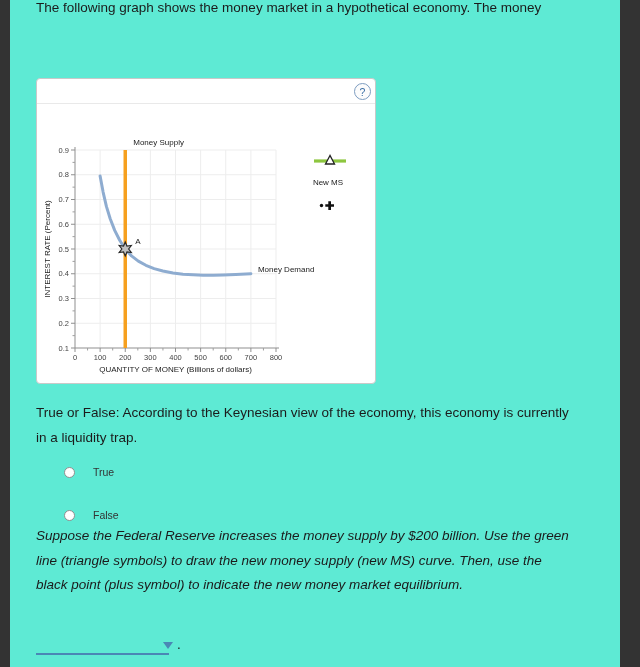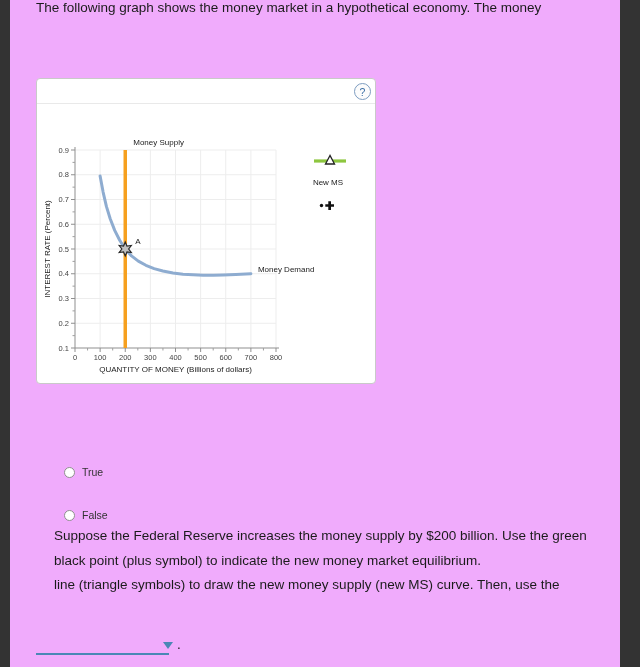--- a/index.html
+++ b/index.html
@@ -1,41 +1,41 @@
 <!DOCTYPE html>
 <html><head>
 <meta charset="utf-8">
 <style>
   html,body{margin:0;padding:0;background:#ffffff;}
-  .page{position:relative;width:640px;height:667px;background:#f0abfc;overflow:hidden;
+  .page{position:relative;width:640px;height:667px;background:#5eead4;overflow:hidden;
         font-family:"Liberation Sans",sans-serif;color:#1b1b1b;}
   .edge{position:absolute;top:0;height:667px;background:#333333;}
   .edge.left{left:0;width:10px;}
   .edge.right{right:0;width:20px;}
 
   .para{position:absolute;left:36px;margin:0;font-size:13.5px;line-height:24.6px;white-space:nowrap;}
   .para .ln{display:block;}
   .intro{top:-4px;}
   .tf{top:401px;}
-  .inst{top:524px;margin-left:18px;}
+  .inst{top:524px;font-style:italic;}
   .result{top:610px;}
 
   .panel{position:absolute;left:36px;top:78px;width:340px;height:306px;background:#ffffff;
          border:1px solid #c9c9c9;border-radius:4px;box-sizing:border-box;}
   .panel-header{position:absolute;top:0;left:0;right:0;height:24px;border-bottom:1px solid #e9e9e9;}
   .help{position:absolute;top:4px;right:4px;width:17px;height:17px;border-radius:50%;
         border:1.5px solid #7d9cc0;background:#fcfcfc;color:#3a6ea5;font-size:10.5px;line-height:14px;
         text-align:center;padding:0;box-sizing:border-box;font-family:inherit;cursor:pointer;}
   svg.chart{position:absolute;left:0;top:0;}
   svg text{font-family:"Liberation Sans",sans-serif;}
   .tick-label{font-size:7.5px;fill:#444444;}
   .axis-title{font-size:8px;fill:#222222;}
   .series-label{font-size:8px;fill:#222222;}
 
-  .radio-row{position:absolute;left:64px;height:12px;display:flex;align-items:center;gap:7px;cursor:pointer;}
+  .radio-row{position:absolute;left:64px;height:12px;display:flex;align-items:center;gap:18px;cursor:pointer;}
   .radio-circle{width:11px;height:11px;border:1px solid #909090;border-radius:50%;background:#ffffff;
                 box-sizing:border-box;display:inline-block;flex:0 0 auto;}
   .radio-label{font-size:10.5px;color:#333333;}
 
   .dropdown{position:absolute;left:36px;top:640px;width:133px;height:13px;
             border-bottom:2px solid #4a87b5;cursor:pointer;}
   .dd-triangle{position:absolute;right:-4px;top:2px;width:0;height:0;
                border-left:5.5px solid transparent;border-right:5.5px solid transparent;
                border-top:7px solid #4a87b5;}
   .dd-period{position:absolute;left:177px;top:637px;font-size:13.5px;}
@@ -139,34 +139,38 @@
           <polygon points="293,76.5 288.5,85 297.5,85" fill="#ffffff" stroke="#222222" stroke-width="1.3"></polygon>
           <text x="291" y="106" text-anchor="middle" class="series-label">New MS</text>
         </g>
         <g>
           <circle cx="284.5" cy="126.5" r="1.7" fill="#111111"></circle>
           <path d="M288.3 126.5 H297 M292.65 122.2 V130.9" stroke="#111111" stroke-width="2.7" fill="none"></path>
         </g>
       </svg>
   </div>
 
+  <p class="para tf">
+    <span class="ln">True or False: According to the Keynesian view of the economy, this economy is currently</span>
+    <span class="ln">in a liquidity trap.</span>
+  </p>
 
   <div class="radio-row" style="top:466px;">
     <span class="radio-circle"></span>
     <span class="radio-label">True</span>
   </div>
   <div class="radio-row" style="top:509px;">
     <span class="radio-circle"></span>
     <span class="radio-label">False</span>
   </div>
 
   <p class="para inst">
     <span class="ln">Suppose the Federal Reserve increases the money supply by $200 billion. Use the green</span>
+    <span class="ln">line (triangle symbols) to draw the new money supply (new MS) curve. Then, use the</span>
     <span class="ln">black point (plus symbol) to indicate the new money market equilibrium.</span>
-    <span class="ln">line (triangle symbols) to draw the new money supply (new MS) curve. Then, use the</span>
   </p>
 
 
   <div class="dropdown">
     <span class="dd-triangle"></span>
   </div>
   <span class="dd-period">.</span>
 </div>
 
 </body></html>

